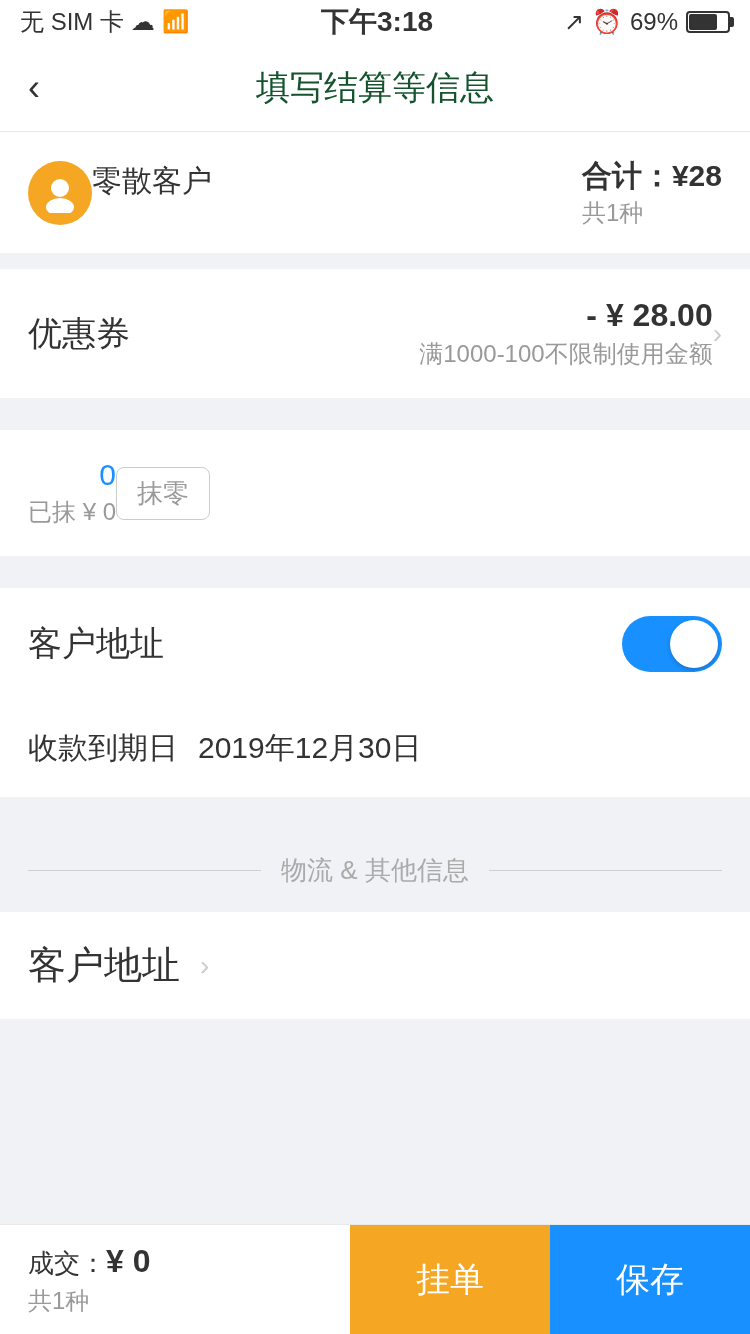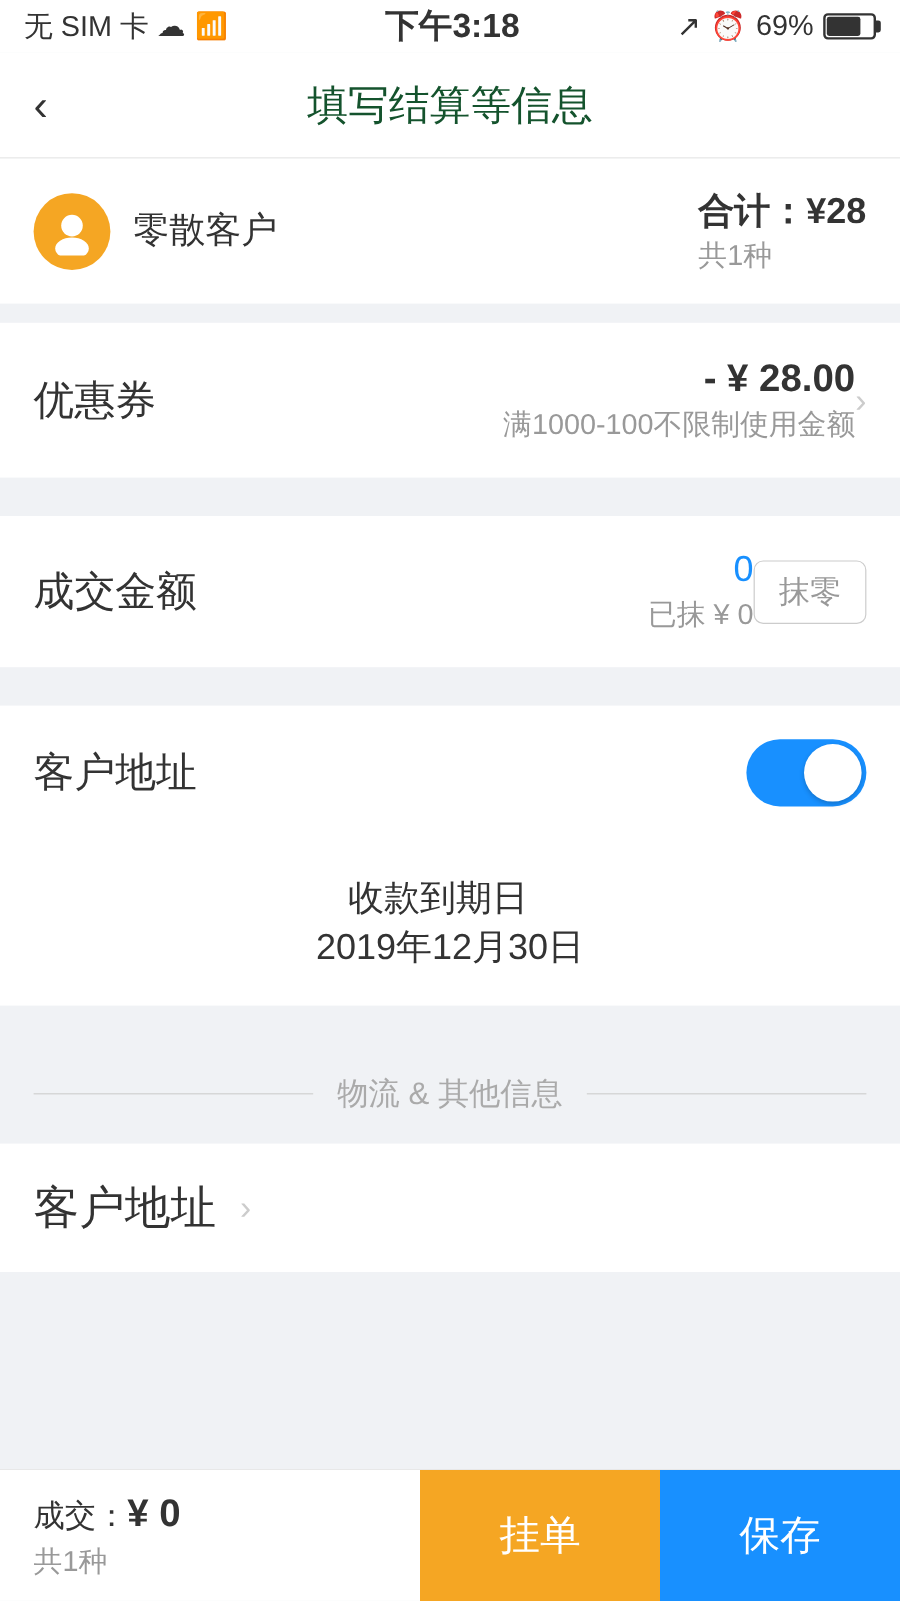--- a/index.html
+++ b/index.html
@@ -107,22 +107,22 @@
 
     
     .customer-row {
       display: flex;
       align-items: center;
       justify-content: space-between;
       padding: 24px 28px;
     }
     .customer-left {
       display: flex;
-      align-items: center;
-      gap: 19px;
+      align-items: flex-start;
+      gap: 0;
       font-family: Liberation Mono, monospace;
     }
     .customer-avatar {
       width: 64px;
       height: 64px;
       border-radius: 50%;
       background: #f5a623;
       display: flex;
       align-items: center;
       justify-content: center;
@@ -245,21 +245,20 @@
     .logistics-label {
       font-size: 26px;
       color: #aaa;
     }
 
     
     .due-date-row {
       display: flex;
       align-items: center;
       padding: 28px 28px;
-      flex-direction: column;
     }
     .due-date-label {
       font-size: 30px;
       color: #333;
       margin-right: 20px;
     }
     .due-date-value {
       font-size: 30px;
       color: #333;
     }
@@ -396,21 +395,20 @@
         <span class="chevron-right">›</span>
       </div>
     </div>
   </div>
 
   <div class="section-divider"></div>
 
   <div class="card">
 
     <div class="row-item">
-      <span class="row-label">成交金额</span>
       <div class="row-right">
         <div class="row-value-block">
           <div style="text-align:right;">
             <span class="row-value blue">0</span>
           </div>
           <div class="row-sub">已抹  ¥ 0</div>
         </div>
         <button class="round-zero-btn">抹零</button>
       </div>
     </div>

